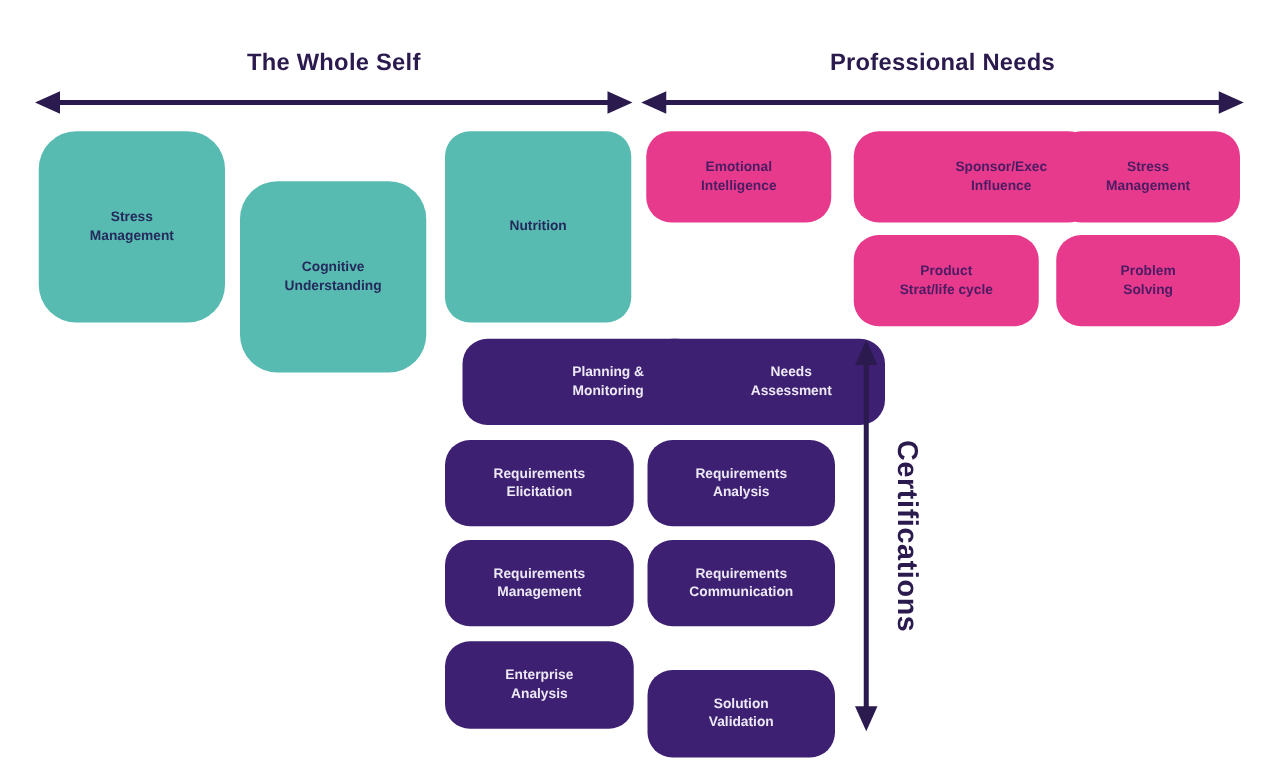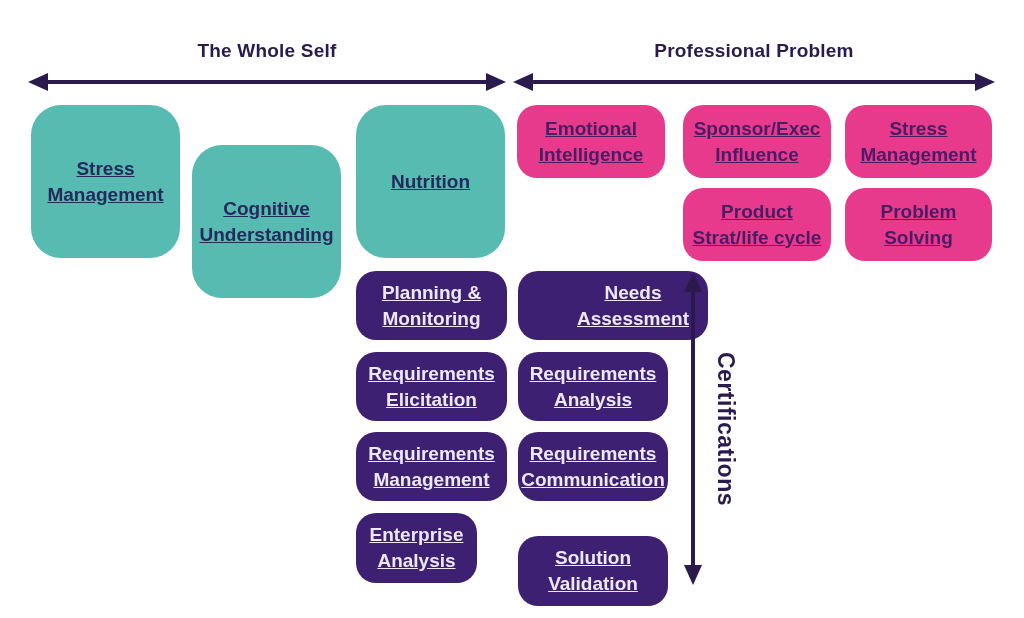--- a/index.html
+++ b/index.html
@@ -31,80 +31,80 @@
   
   .v-arrow{position:absolute;width:4px;}
   .v-arrow .line{position:absolute;top:12px;bottom:12px;left:0;width:4px;background:var(--dark);}
   .v-arrow::before{content:"";position:absolute;top:0;left:-7px;width:0;height:0;
     border-left:9px solid transparent;border-right:9px solid transparent;border-bottom:20px solid var(--dark);}
   .v-arrow::after{content:"";position:absolute;bottom:0;left:-7px;width:0;height:0;
     border-left:9px solid transparent;border-right:9px solid transparent;border-top:20px solid var(--dark);}
   
   .box{
     position:absolute;display:flex;align-items:center;justify-content:center;
-    text-align:center;font-weight:700;font-size:19px;line-height:1.35;text-decoration:underline;
+    text-align:center;font-weight:700;font-size:11px;line-height:1.35;
   }
   .box span{white-space:pre-line;}
   .box.teal{background:var(--teal);color:var(--teal-text);border-radius:30px;}
   .box.pink{background:var(--pink);color:var(--pink-text);border-radius:20px;}
   .box.purple{background:var(--purple);color:var(--purple-text);border-radius:20px;}
   .cert-label{
     position:absolute;writing-mode:vertical-rl;text-align:center;
     font-size:23px;font-weight:700;color:var(--dark);letter-spacing:.5px;
   }
 </style>
 </head>
 <body>
 
 <div class="canvas">
 
   <div class="section-title" style="left:28px;top:40px;width:478px;">The Whole Self</div>
-  <div class="section-title" style="left:513px;top:40px;width:482px;">Professional Problem</div>
+  <div class="section-title" style="left:513px;top:40px;width:482px;">Professional Needs</div>
 
   <div class="h-arrow" style="left:28px;top:80px;width:478px;">
       <div class="line"></div>
     </div>
   <div class="h-arrow" style="left:513px;top:80px;width:482px;">
       <div class="line"></div>
     </div>
 
   <div class="box teal" style="left:31px;top:105px;width:149px;height:153px;">
     <span>Stress
 Management</span>
   </div>
   <div class="box teal" style="left:192px;top:105px;width:149px;height:153px;margin-top:40px;">
     <span>Cognitive
 Understanding</span>
   </div>
-  <div class="box teal" style="left:356px;top:105px;width:149px;height:153px;">
+  <div class="box teal" style="left:356px;top:105px;width:149px;height:153px;border-radius:20px;">
     <span>Nutrition</span>
   </div>
 
   <div class="box pink" style="left:517px;top:105px;width:148px;height:73px;">
     <span>Emotional
 Intelligence</span>
   </div>
-  <div class="box pink" style="left:683px;top:105px;width:148px;height:73px;">
+  <div class="box pink" style="left:683px;top:105px;width:148px;height:73px;padding-left:44px;">
     <span>Sponsor/Exec
 Influence</span>
   </div>
   <div class="box pink" style="left:845px;top:105px;width:147px;height:73px;">
     <span>Stress
 Management</span>
   </div>
   <div class="box pink" style="left:683px;top:188px;width:148px;height:73px;">
     <span>Product
 Strat/life cycle</span>
   </div>
   <div class="box pink" style="left:845px;top:188px;width:147px;height:73px;">
     <span>Problem
 Solving</span>
   </div>
 
-  <div class="box purple" style="left:356px;top:271px;width:151px;height:69px;">
+  <div class="box purple" style="left:370px;top:271px;width:151px;height:69px;padding-left:41px;">
     <span>Planning &amp;
 Monitoring</span>
   </div>
   <div class="box purple" style="left:518px;top:271px;width:150px;height:69px;padding-left:40px;">
     <span>Needs
 Assessment</span>
   </div>
   <div class="box purple" style="left:356px;top:352px;width:151px;height:69px;">
     <span>Requirements
 Elicitation</span>
@@ -114,21 +114,21 @@
 Analysis</span>
   </div>
   <div class="box purple" style="left:356px;top:432px;width:151px;height:69px;">
     <span>Requirements
 Management</span>
   </div>
   <div class="box purple" style="left:518px;top:432px;width:150px;height:69px;">
     <span>Requirements
 Communication</span>
   </div>
-  <div class="box purple" style="left:356px;top:513px;width:121px;height:70px;">
+  <div class="box purple" style="left:356px;top:513px;width:151px;height:70px;">
     <span>Enterprise
 Analysis</span>
   </div>
   <div class="box purple" style="left:518px;top:513px;width:150px;height:70px;margin-top:23px;">
     <span>Solution
 Validation</span>
   </div>
 
   <div class="v-arrow" style="left:691px;top:272px;height:313px;">
       <div class="line"></div>

